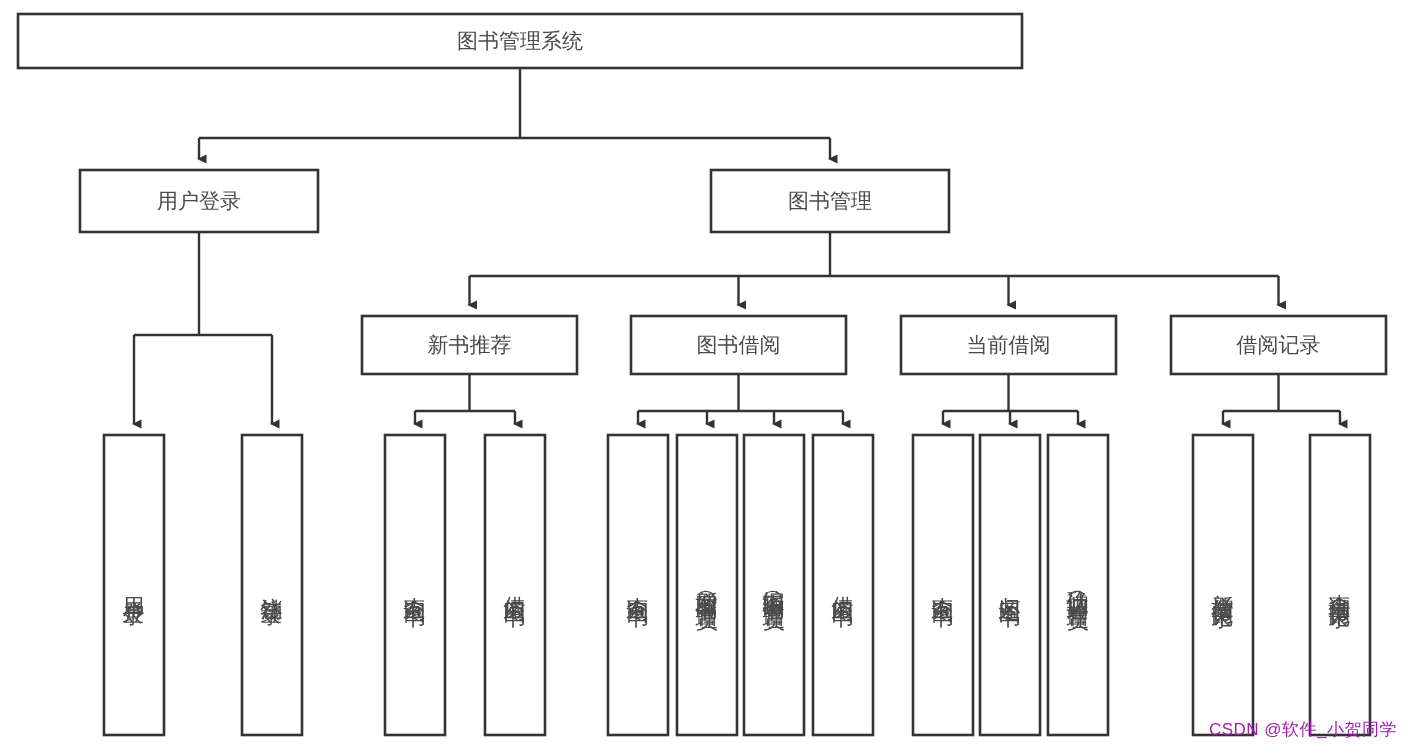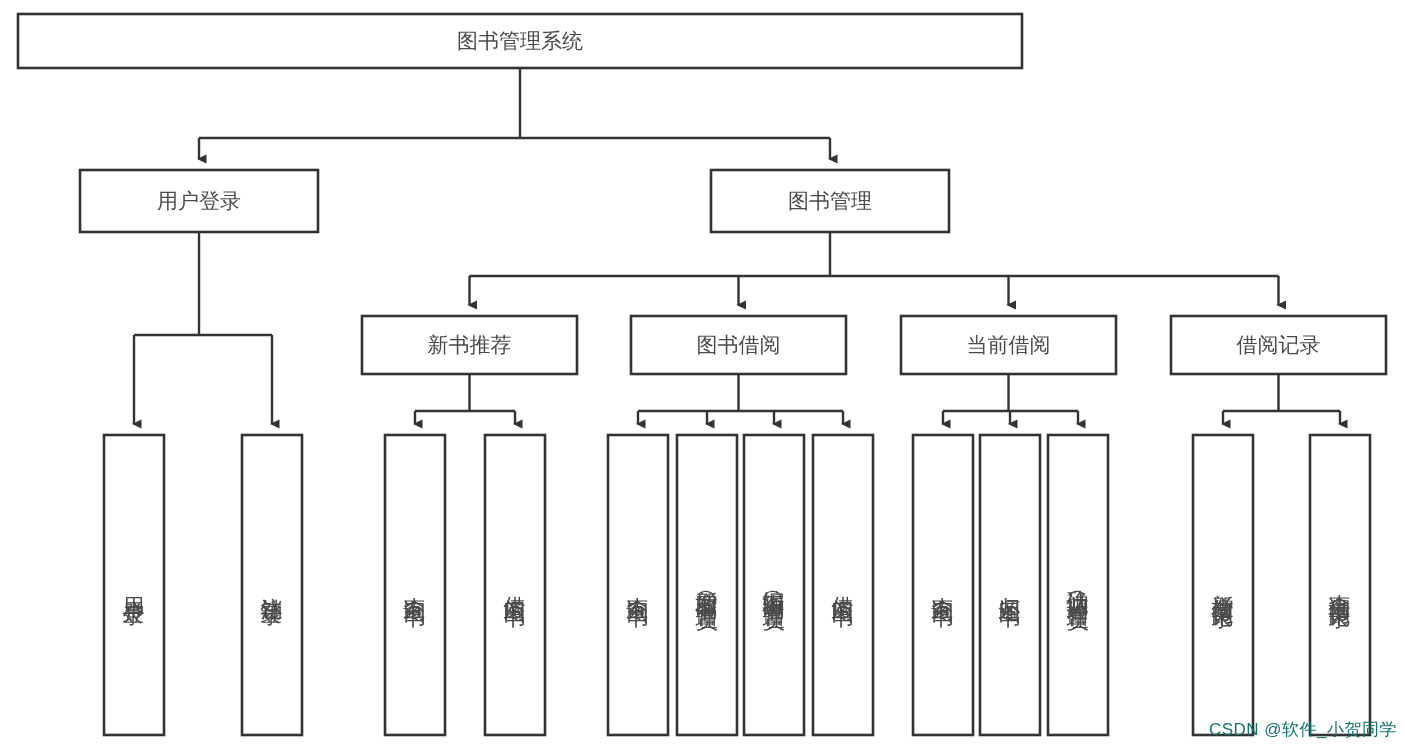--- a/index.html
+++ b/index.html
@@ -60,21 +60,21 @@
     letter-spacing: 3px;
     white-space: nowrap;
     text-align: center;
   }
   .watermark {
     position: absolute;
     right: 8px;
     bottom: 6px;
     font-family: "Liberation Sans", "DejaVu Sans", sans-serif;
     font-size: 17px;
-    color: #0f766e;
+    color: #a21caf;
     white-space: nowrap;
     letter-spacing: 0.5px;
   }
 </style>
 </head>
 <body>
 
 <div id="diagram-root">
   <svg class="diagram-canvas" viewBox="0 0 1405 747">
     <defs>

